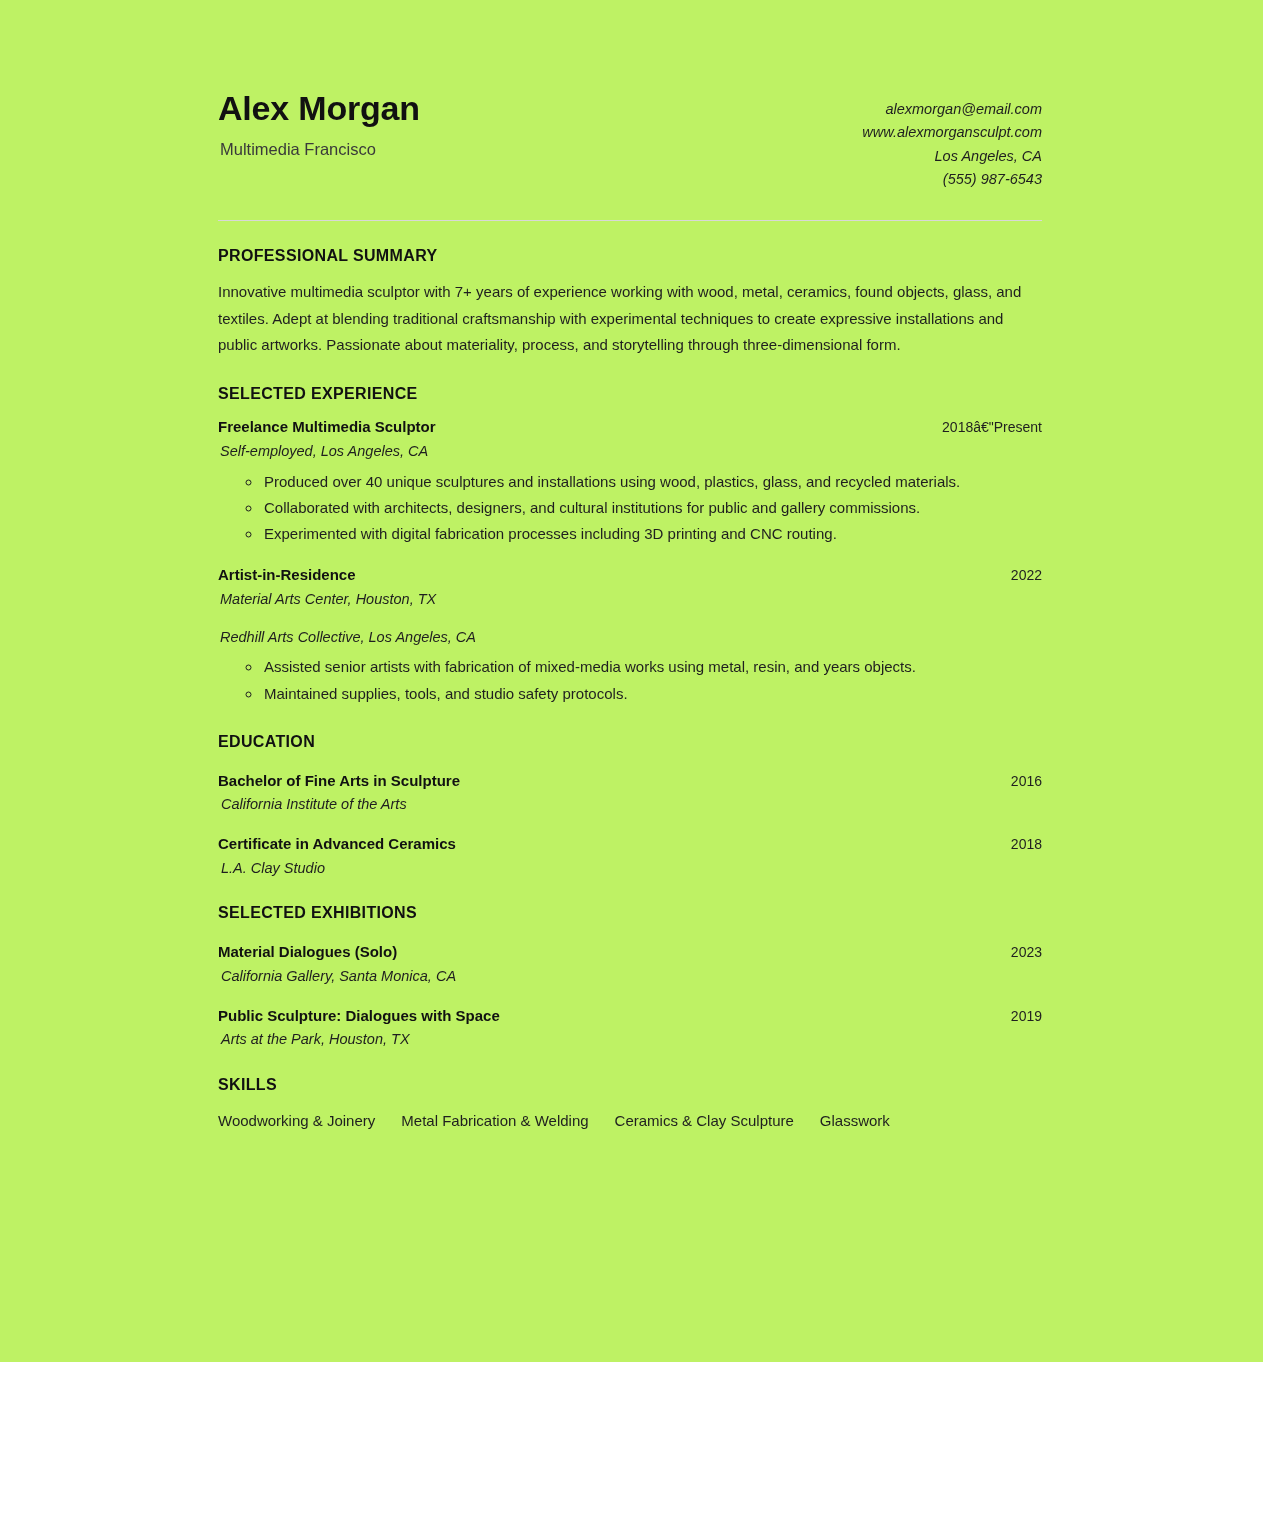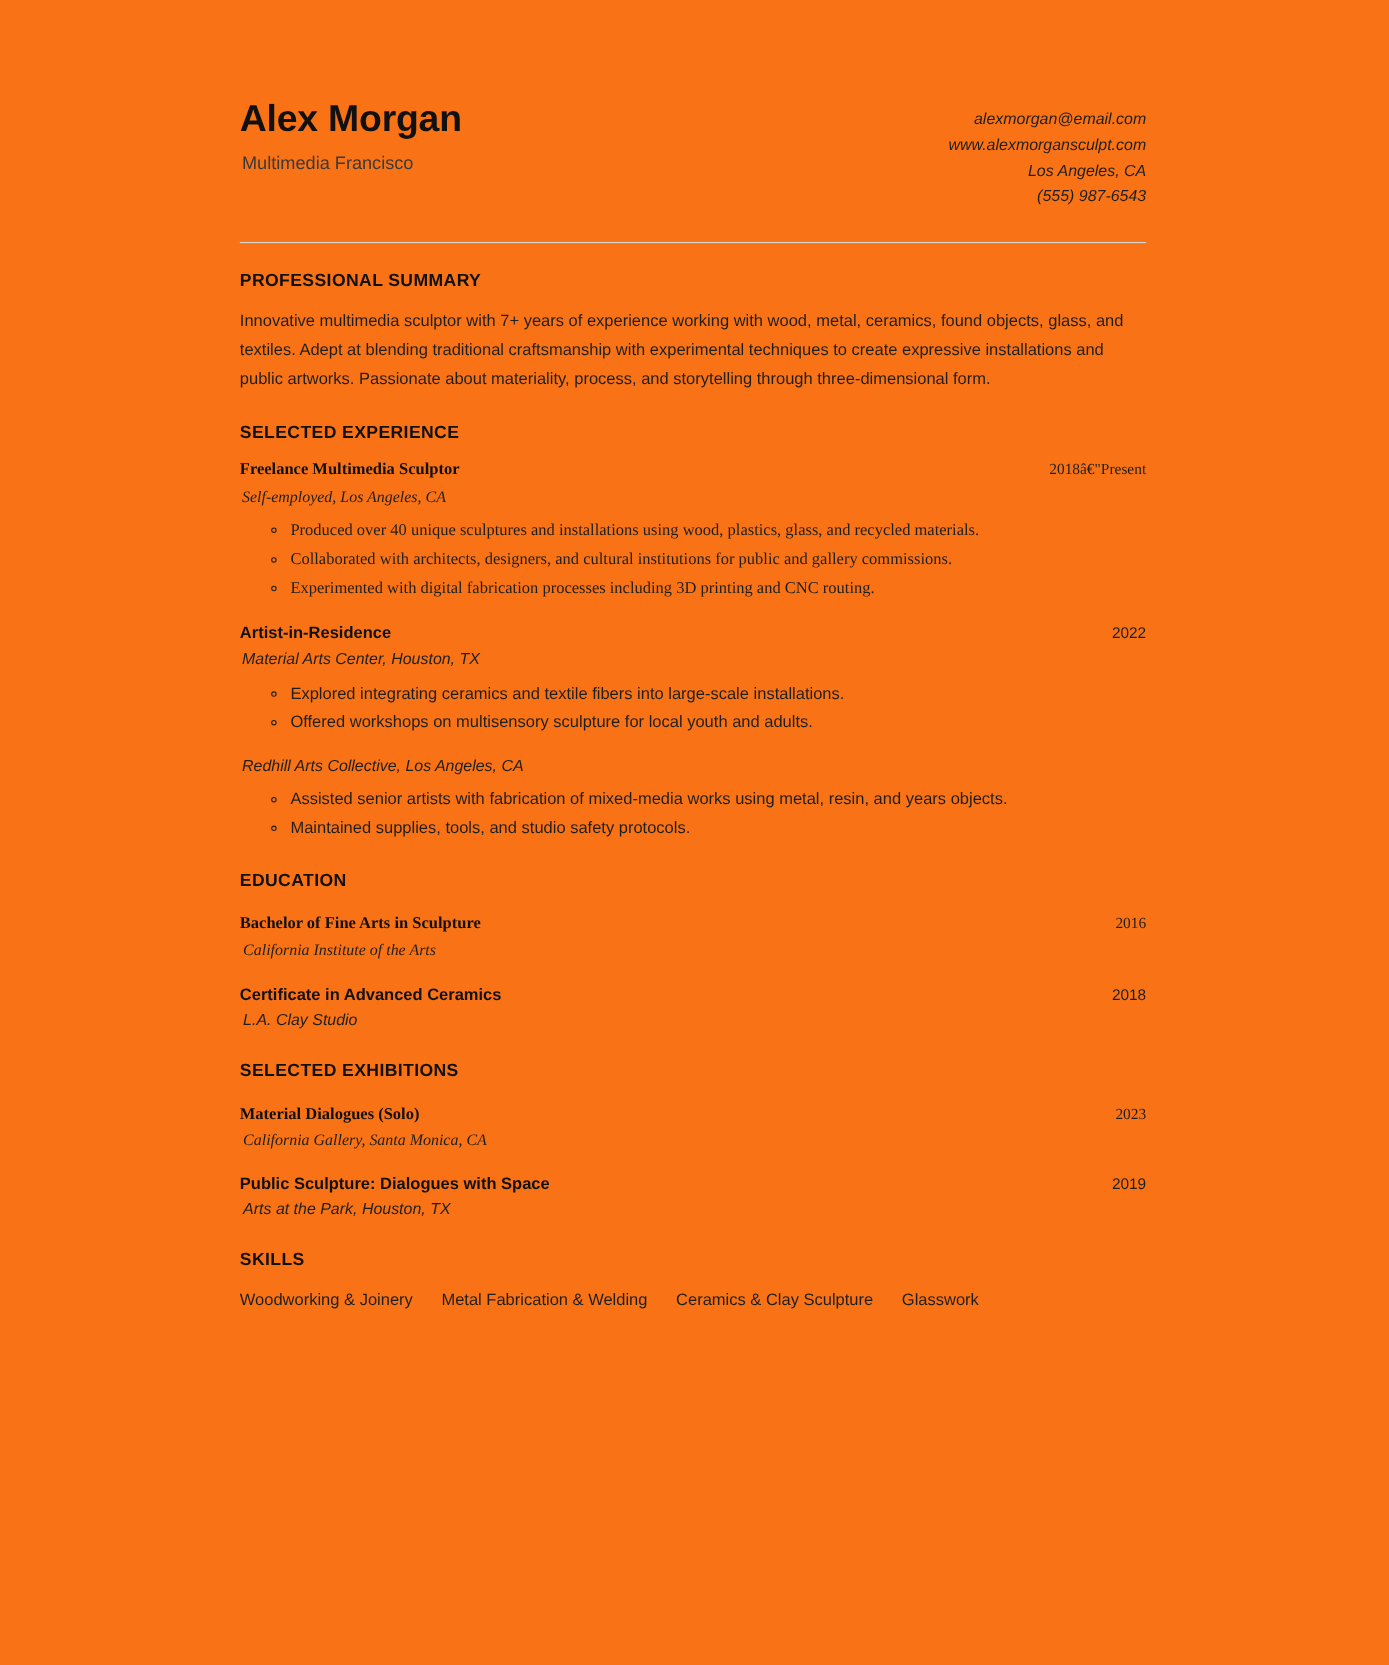--- a/index.html
+++ b/index.html
@@ -8,22 +8,22 @@
     background: #ffffff;
   }
   body {
     font-family: "Liberation Sans", "DejaVu Sans", sans-serif;
     color: #1a1a1a;
     -webkit-font-smoothing: antialiased;
   }
   .page {
     position: relative;
     width: 1263px;
-    height: 1514px;
-    background: #f97316;
+    height: 1362px;
+    background: #bef264;
     overflow: hidden;
     box-sizing: border-box;
   }
   .sheet {
     position: absolute;
     left: 218px;
     top: 0;
     width: 824px;
   }
 
@@ -93,21 +93,20 @@
     margin: 0;
     max-width: 824px;
   }
 
   
   .entry {
     margin-top: 18px;
   }
   .entry:first-of-type {
     margin-top: 0;
-    font-family: Liberation Serif, serif;
   }
   .entry-head {
     display: flex;
     align-items: baseline;
     justify-content: space-between;
     gap: 18px;
   }
   .entry-title {
     font-size: 15px;
     font-weight: 700;
@@ -208,24 +207,20 @@
           <li>Experimented with digital fabrication processes including 3D printing and CNC routing.</li>
         </ul>
       </div>
 
       <div class="entry">
         <div class="entry-head">
           <div class="entry-title">Artist-in-Residence</div>
           <div class="entry-date">2022</div>
         </div>
         <div class="entry-sub">Material Arts Center, Houston, TX</div>
-        <ul class="bullets">
-          <li>Explored integrating ceramics and textile fibers into large-scale installations.</li>
-          <li>Offered workshops on multisensory sculpture for local youth and adults.</li>
-        </ul>
       </div>
 
       <div class="entry">
         <div class="entry-sub">Redhill Arts Collective, Los Angeles, CA</div>
         <ul class="bullets">
           <li>Assisted senior artists with fabrication of mixed-media works using metal, resin, and years objects.</li>
           <li>Maintained supplies, tools, and studio safety protocols.</li>
         </ul>
       </div>
     </div>

